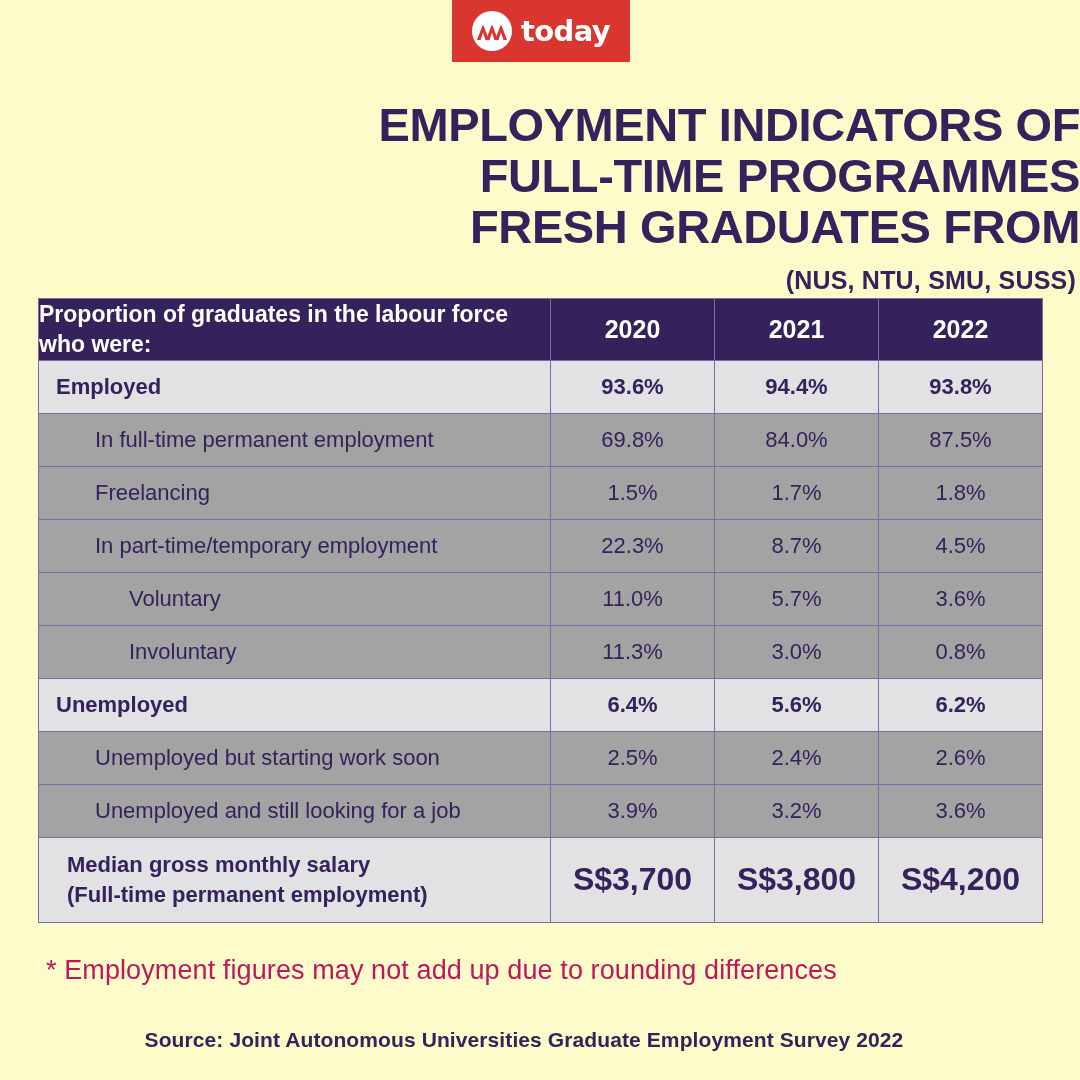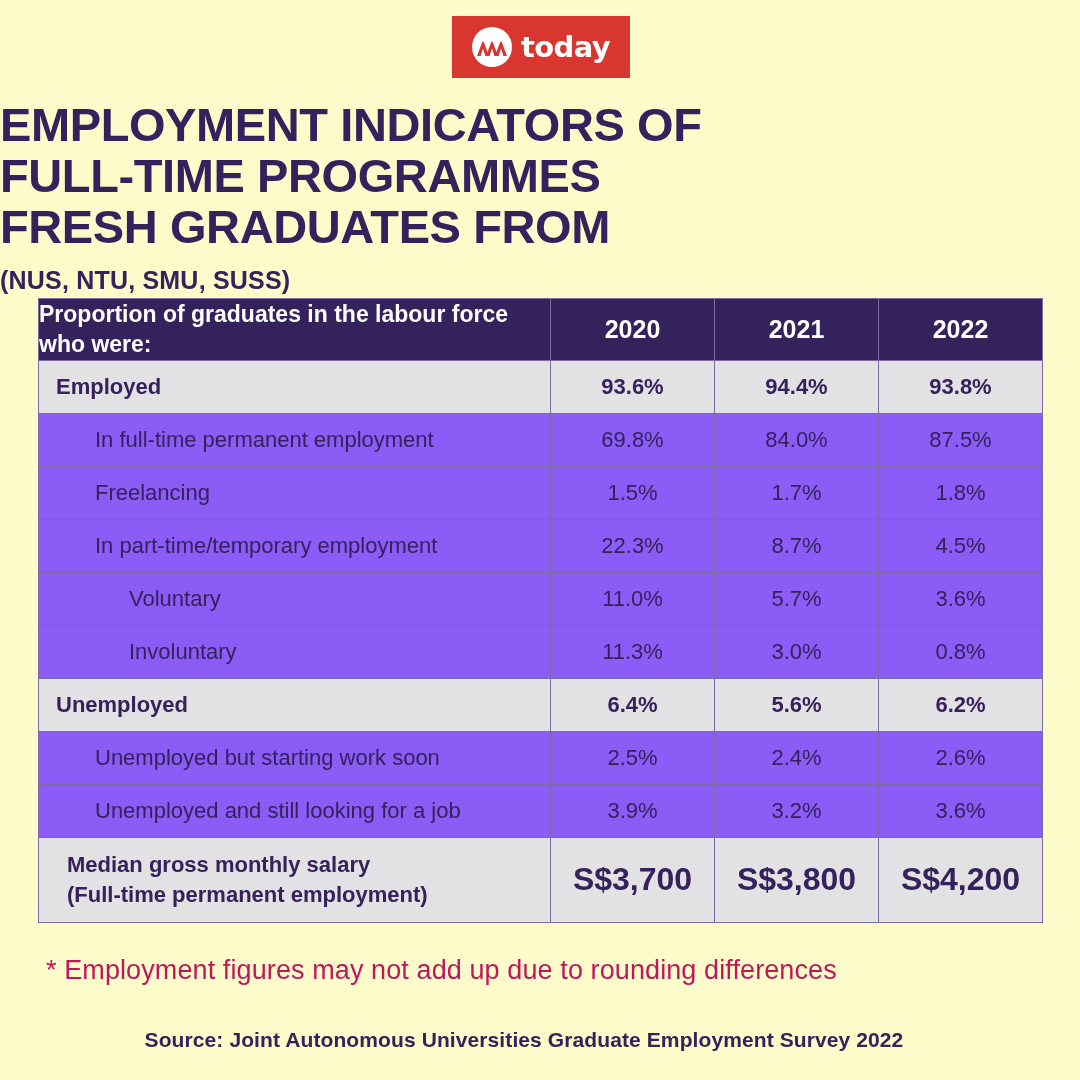--- a/index.html
+++ b/index.html
@@ -17,21 +17,21 @@
     position: relative;
     width: 1080px;
     height: 1080px;
     box-sizing: border-box;
   }
 
   
   .logo-bar {
     position: absolute;
     left: 452px;
-    top: 16px;
+    top: 0;
     width: 178px;
     height: 62px;
     background: #D8362F;
     display: flex;
     align-items: center;
     justify-content: center;
     gap: 9px;
   }
   .logo-mark {
     width: 40px;
@@ -51,21 +51,21 @@
     line-height: 1;
     font-family: "DejaVu Sans", sans-serif;
   }
 
   
   .title-block {
     position: absolute;
     left: 0;
     top: 100px;
     width: 1080px;
-    text-align: left;
+    text-align: right;
   }
   .headline {
     color: #35215B;
     font-size: 47px;
     font-weight: bold;
     line-height: 1.08;
     letter-spacing: -0.4px;
     margin: 0;
     font-family: "Liberation Sans", sans-serif;
     text-transform: uppercase;
@@ -132,21 +132,21 @@
     text-align: center;
     padding: 6px 6px;
   }
 
   tr.group td {
     background: #E2E1E3;
     font-weight: bold;
   }
   tr.group td.label { padding-left: 17px; }
 
-  tr.plain td { background: #8b5cf6; }
+  tr.plain td { background: #a3a3a3; }
   .indent-1 { padding-left: 56px !important; }
   .indent-2 { padding-left: 90px !important; }
 
   tr.total td {
     background: #E2E1E3;
     font-weight: bold;
     height: 84px;
   }
   tr.total td.label {
     padding-left: 28px;

